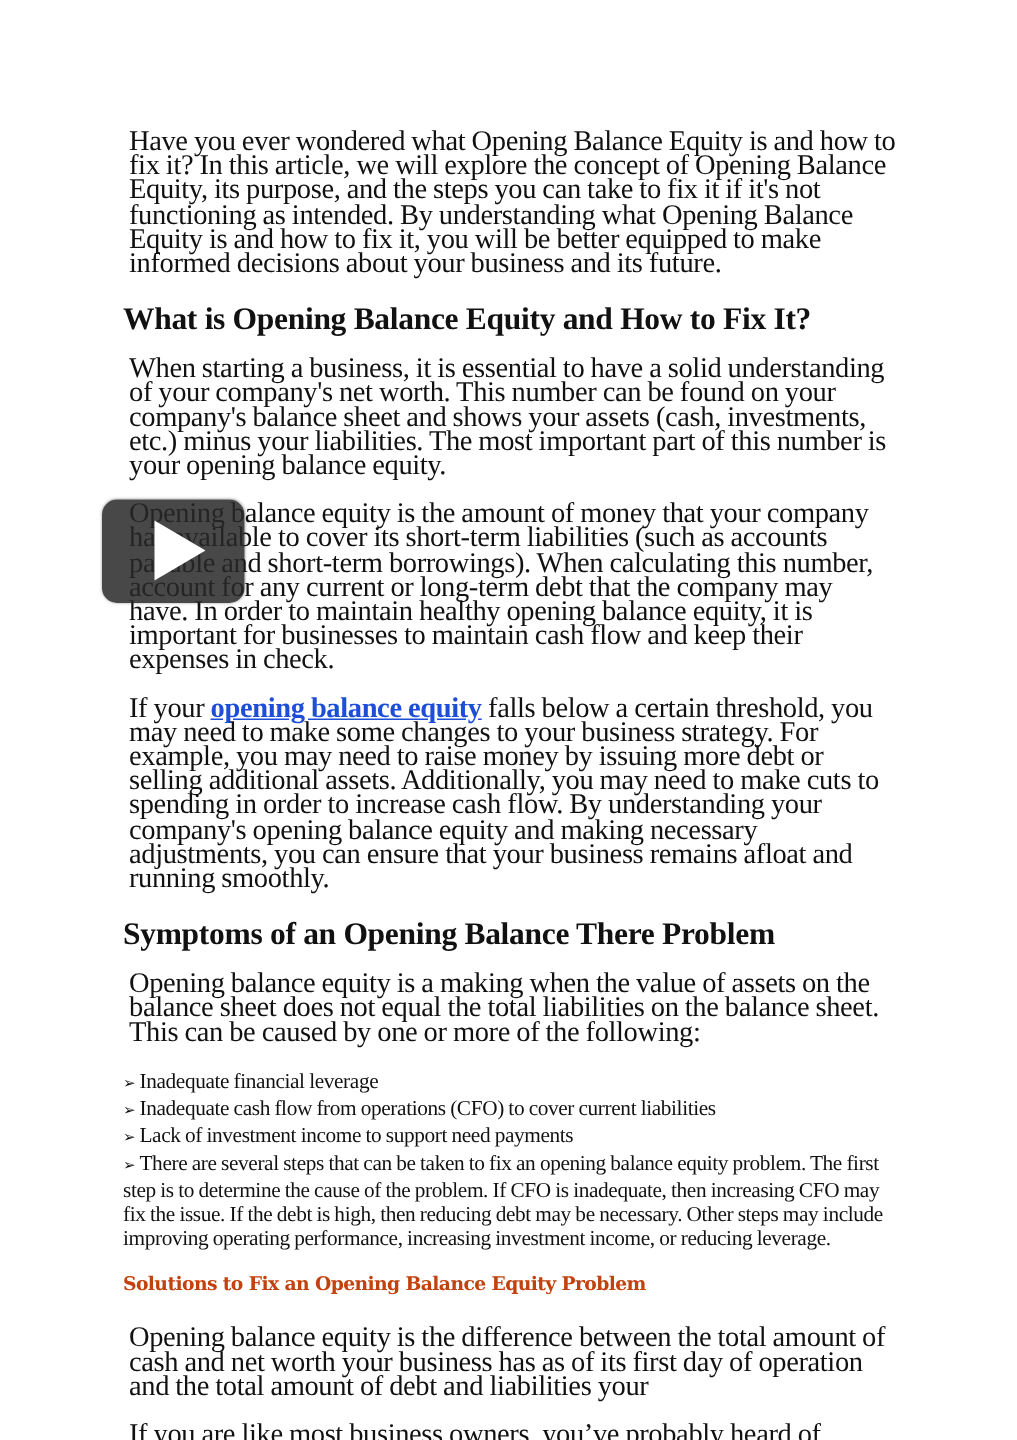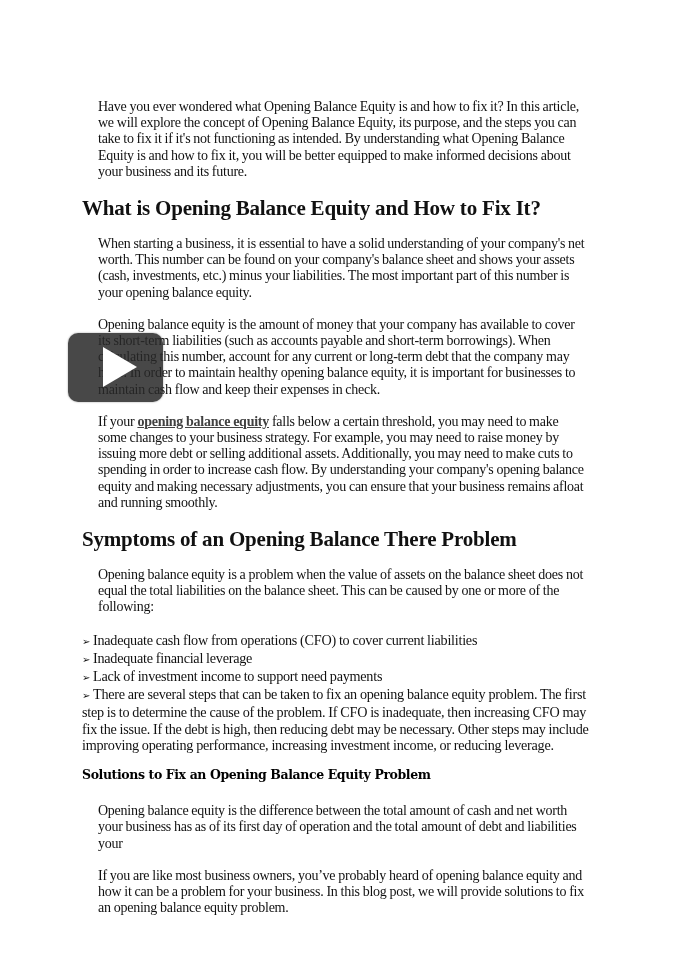--- a/index.html
+++ b/index.html
@@ -15,37 +15,37 @@
       font-family: "Liberation Serif", "DejaVu Serif", serif;
       color: #111111;
     }
     .page {
       position: absolute;
       left: 82px;
       top: 83px;
       width: 520px;
     }
     p {
-      margin: 16px;
-      font-size: 14px;
+      margin: 4px;
+      font-size: 19px;
       line-height: 16.2px;
       letter-spacing: -0.25px;
       word-spacing: -0.3px;
     }
     .intro { margin-bottom: 16px; }
     h1 {
       margin: 0 0 14px 0;
       font-size: 21px;
       line-height: 24px;
       font-weight: bold;
       letter-spacing: -0.2px;
     }
     .para { margin-bottom: 16px; }
     .link {
-      color: #404040;
+      color: #1d4ed8;
       font-weight: bold;
       text-decoration: underline;
       cursor: pointer;
     }
     ul.symptoms {
       list-style: none;
       margin: 0 0 14px 0;
       padding: 0;
     }
     ul.symptoms li {
@@ -58,21 +58,21 @@
       font-size: 10px;
       display: inline-block;
       width: 11px;
     }
     h3 {
       margin: 4px 0 20px 0;
       font-family: "DejaVu Serif", serif;
       font-size: 12.5px;
       line-height: 16px;
       font-weight: bold;
-      color: #000000;
+      color: #c2410c;
       letter-spacing: -0.4px;
     }
     .play-overlay {
       position: absolute;
       left: 68px;
       top: 333px;
       width: 95px;
       height: 69px;
       background: rgba(40, 40, 40, 0.85);
       border-radius: 10px;
@@ -100,25 +100,25 @@
   <h1>What is Opening Balance Equity and How to Fix It?</h1>
 
   <p class="para">When starting a business, it is essential to have a solid understanding of your company's net worth. This number can be found on your company's balance sheet and shows your assets (cash, investments, etc.) minus your liabilities.  The most important part of this number is your opening balance equity.</p>
 
   <p class="para">Opening balance equity is the amount of money that your company has available to cover its short-term liabilities  (such as accounts payable and short-term borrowings). When calculating this number, account for any current or long-term debt that the company may have. In order to maintain healthy opening balance equity, it is important for businesses to maintain cash flow and keep their expenses in check.</p>
 
   <p class="para"><span>If your </span><a class="link">opening balance equity</a><span> falls below a certain threshold, you may need to make some changes to your business strategy. For example, you may need to raise money by issuing more debt or selling additional  assets. Additionally, you may need to make cuts to spending in order to increase cash flow. By understanding your company's opening balance equity and making necessary adjustments, you can ensure that your business remains afloat and running smoothly.</span></p>
 
   <h1>Symptoms of an Opening Balance There Problem</h1>
 
-  <p class="para">Opening balance equity is a problem when the value of assets on the balance sheet does not equal the total liabilities  on the balance sheet. This can be caused by one or more of the following:</p>
+  <p class="para">Opening balance equity is a making when the value of assets on the balance sheet does not equal the total liabilities  on the balance sheet. This can be caused by one or more of the following:</p>
 
   <ul class="symptoms">
+    <li><span class="bullet">➢</span><span>Inadequate financial leverage</span></li>
     <li><span class="bullet">➢</span><span>Inadequate cash flow from operations (CFO) to cover current liabilities</span></li>
-    <li><span class="bullet">➢</span><span>Inadequate financial leverage</span></li>
     <li><span class="bullet">➢</span><span>Lack of investment income to support need payments</span></li>
     <li><span class="bullet">➢</span><span>There are several steps that can be taken to fix an opening balance equity problem. The first step is to determine the cause of the problem. If CFO is inadequate, then increasing CFO may fix the issue. If the debt is high, then reducing debt may be necessary. Other steps may include improving operating performance, increasing investment income, or reducing leverage.</span></li>
   </ul>
 
   <h3>Solutions to Fix an Opening Balance Equity Problem</h3>
 
   <p class="para">Opening balance equity is the difference between the total amount of cash and net worth your business has as of its first day of operation and the total amount of debt and liabilities  your</p>
 
   <p class="para">If you are like  most business owners, you’ve probably heard of opening balance equity and how it can be a problem  for your business. In this blog post, we will provide solutions to fix an opening balance equity problem.</p>
 

